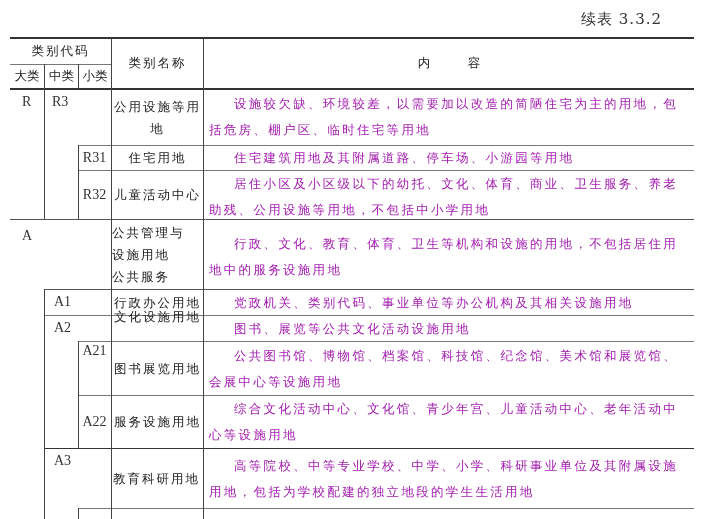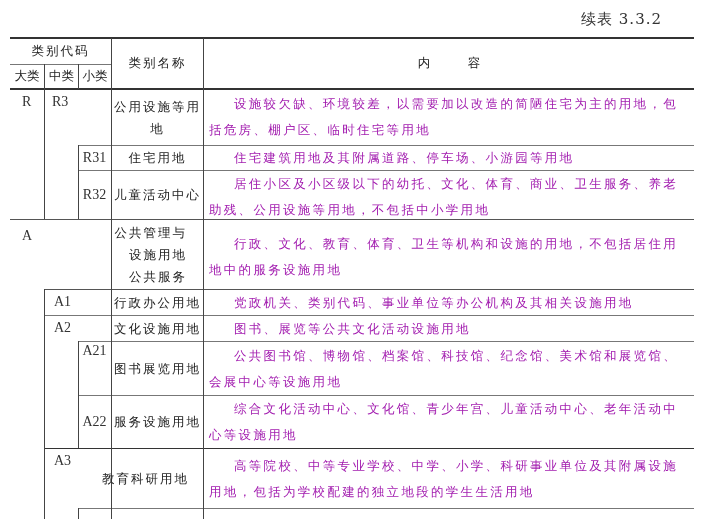--- a/index.html
+++ b/index.html
@@ -59,39 +59,39 @@
 
   <div class="code center" style="left:78px;top:146px;width:33px;height:24px;">R31</div>
   <div class="cell center name" style="left:112px;top:146px;width:91px;height:24px;">住宅用地</div>
   <div class="content" style="top:145px;">住宅建筑用地及其附属道路、停车场、小游园等用地</div>
 
   <div class="code center" style="left:78px;top:171px;width:33px;height:48px;">R32</div>
   <div class="cell center name" style="left:112px;top:171px;width:91px;height:48px;">儿童活动中心</div>
   <div class="content" style="top:171px;">居住小区及小区级以下的幼托、文化、体育、商业、卫生服务、养老助残、公用设施等用地，不包括中小学用地</div>
 
   <div class="code" style="left:22px;top:228px;">A</div>
-  <div class="cell name" style="left:96px;top:222px;width:91px;text-align:right;line-height:22px;">
+  <div class="cell name" style="left:112px;top:222px;width:91px;text-align:left;line-height:22px;">
     <div>公共管理与</div>
     <div>设施用地</div>
     <div>公共服务</div>
   </div>
   <div class="content" style="top:231px;">行政、文化、教育、体育、卫生等机构和设施的用地，不包括居住用地中的服务设施用地</div>
 
   <div class="code" style="left:54px;top:294px;">A1</div>
   <div class="cell center name" style="left:112px;top:290px;width:91px;height:25px;">行政办公用地</div>
   <div class="content" style="top:290px;">党政机关、类别代码、事业单位等办公机构及其相关设施用地</div>
 
   <div class="code" style="left:54px;top:320px;">A2</div>
-  <div class="cell center name" style="left:112px;top:316px;width:91px;height:25px;">文化设施用地</div>
+  <div class="cell center name" style="left:112px;top:304px;width:91px;height:25px;">文化设施用地</div>
   <div class="content" style="top:316px;">图书、展览等公共文化活动设施用地</div>
 
   <div class="code center" style="left:78px;top:324px;width:33px;height:53px;">A21</div>
   <div class="cell center name" style="left:112px;top:342px;width:91px;height:53px;">图书展览用地</div>
   <div class="content" style="top:343px;">公共图书馆、博物馆、档案馆、科技馆、纪念馆、美术馆和展览馆、会展中心等设施用地</div>
 
   <div class="code center" style="left:78px;top:396px;width:33px;height:52px;">A22</div>
   <div class="cell center name" style="left:112px;top:396px;width:91px;height:52px;">服务设施用地</div>
   <div class="content" style="top:396px;">综合文化活动中心、文化馆、青少年宫、儿童活动中心、老年活动中心等设施用地</div>
 
   <div class="code" style="left:54px;top:453px;">A3</div>
-  <div class="cell center name" style="left:100px;top:449px;width:91px;height:59px;">教育科研用地</div>
+  <div class="cell center name" style="left:111px;top:449px;width:91px;height:59px;">教育科研用地</div>
   <div class="content" style="top:453px;">高等院校、中等专业学校、中学、小学、科研事业单位及其附属设施用地，包括为学校配建的独立地段的学生生活用地</div>
 </div>
 
 </body></html>

